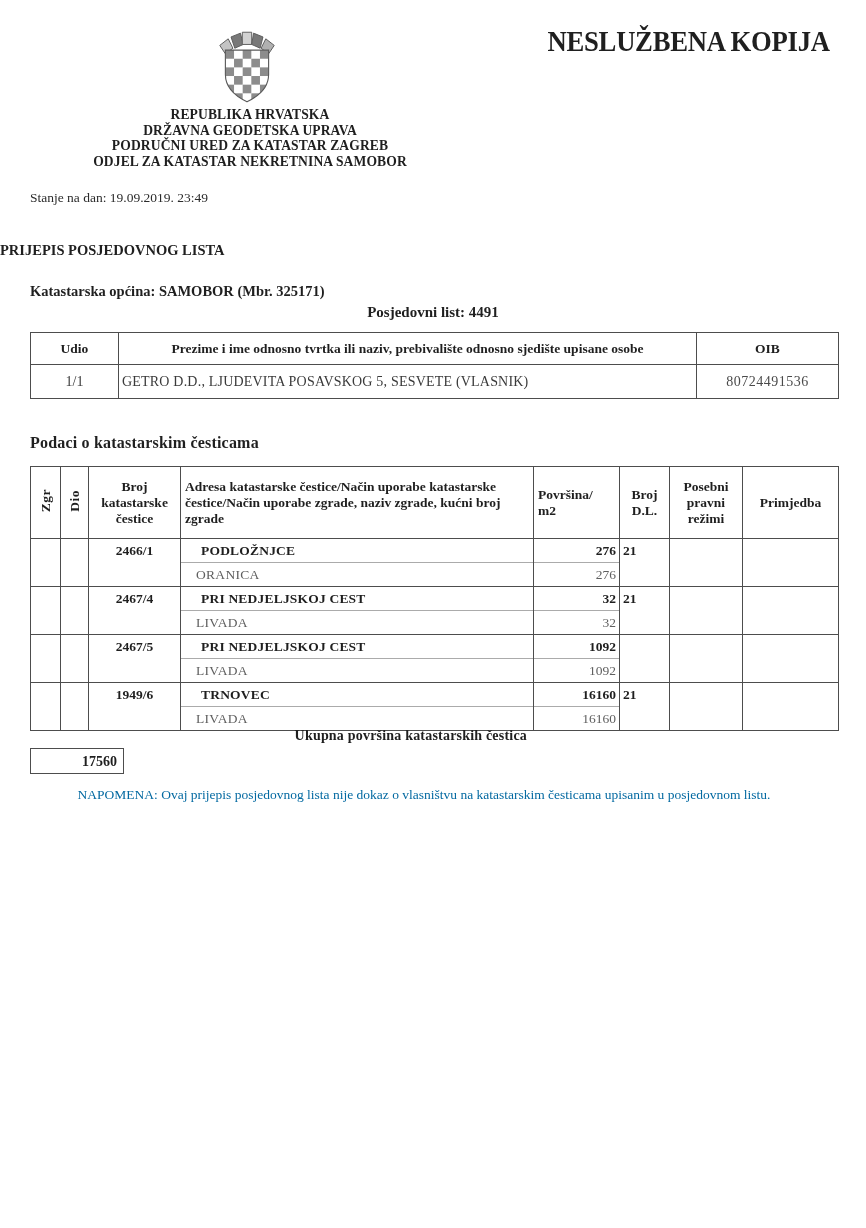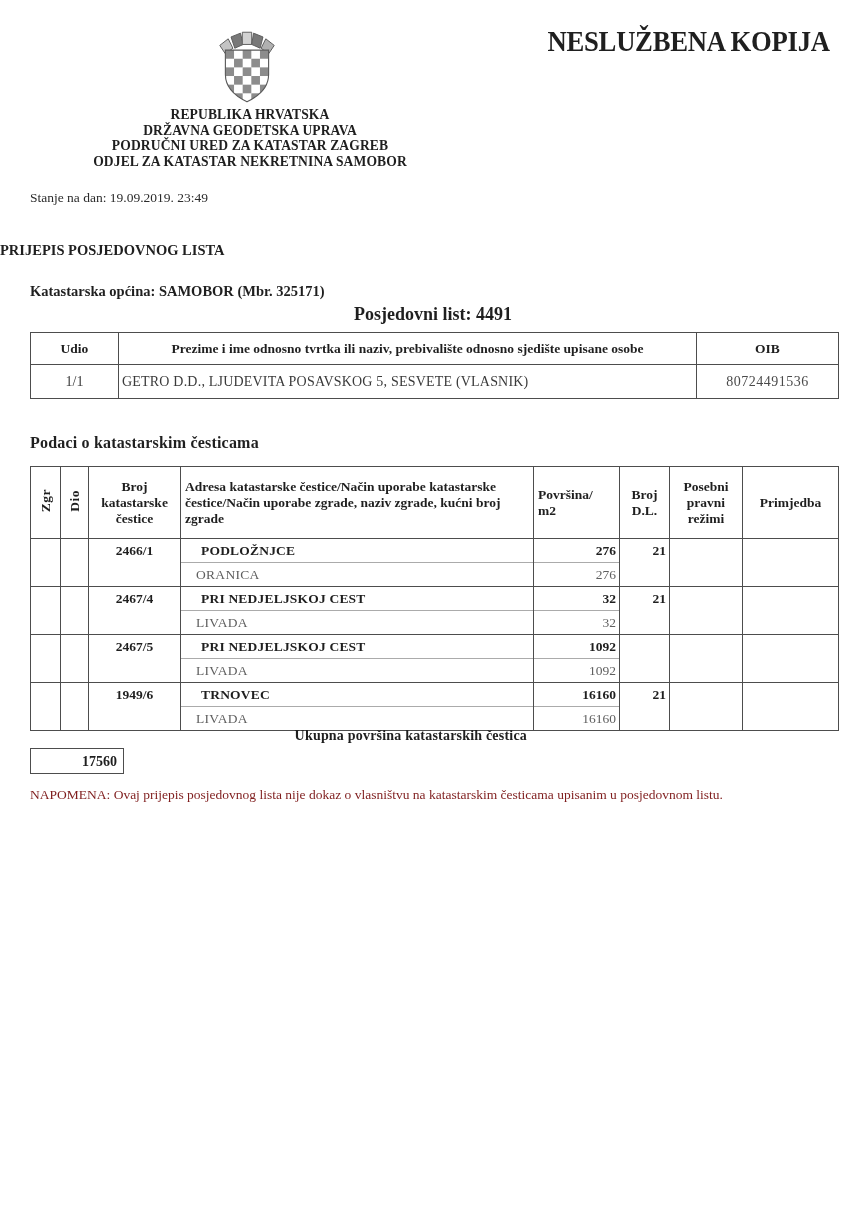--- a/index.html
+++ b/index.html
@@ -17,21 +17,21 @@
   .crest { position:absolute; left:216px; top:29px; width:62px; height:76px; }
   
   .gov {
     position:absolute; left:75px; top:107px; width:350px; text-align:center;
     font-weight:700; font-size:14px; line-height:15.5px; letter-spacing:0.1px;
     transform:scaleX(0.97); transform-origin:center top;
   }
   .stanje { position:absolute; left:30px; top:190px; font-size:13.5px; color:#2b2b2b; }
   .doc-title { position:absolute; left:0; top:242px; width:866px; text-align:left; font-weight:700; font-size:14.5px; }
   .kat { position:absolute; left:30px; top:283px; font-weight:700; font-size:14.5px; }
-  .plist { position:absolute; left:0; top:304px; width:866px; text-align:center; font-weight:700; font-size:18px; }
+  .plist { position:absolute; left:0; top:304px; width:866px; text-align:center; font-weight:700; font-size:15px; }
 
   
   .t1 { position:absolute; left:30px; top:332px; width:808px; border-collapse:collapse; table-layout:fixed; }
   .t1 th, .t1 td { border:1px solid #4d4d4d; overflow:hidden; white-space:nowrap; }
   .t1 th { font-weight:700; text-align:center; height:31px; font-size:13.5px; padding:0 18px; }
   .t1 td { height:31px; font-size:14px; color:#3a3a3a; }
   .t1 .share { text-align:center; }
   .t1 .name  { text-align:left; padding-left:3px; letter-spacing:0.2px;margin-top:17px; }
   .t1 .oib   { text-align:center; color:#4a4a4a; letter-spacing:0.5px; }
 
@@ -55,35 +55,35 @@
     padding:0 3px; overflow:hidden; white-space:nowrap; line-height:23px;
   }
   .t2 tr.gstart td { border-top:1px solid #4d4d4d; }
   .t2 tr.gsub td.lt { border-top:1px solid #ababab; }
   .t2 .c-broj { text-align:center; font-weight:700; }
   .t2 .c-adr-main { font-weight:700; padding-left:20px; letter-spacing:0.2px; }
   .t2 .c-adr-sub { color:#5f5f5f; padding-left:15px; letter-spacing:0.3px; }
   .t2 .c-pov { text-align:right; }
   .t2 .c-pov.main { font-weight:700; }
   .t2 .c-pov.sub { color:#5f5f5f; }
-  .t2 .c-dl { text-align:right; font-weight:700;margin-top:31px; }
+  .t2 .c-dl { text-align:left; font-weight:700;margin-top:31px; }
 
   
   .total { position:absolute; left:30px; top:723px; display:flex; align-items:stretch;flex-direction:column; }
   .total-label {
     width:497px; text-align:right; font-weight:700; font-size:14px;
     line-height:26px; padding-right:6px; letter-spacing:0.2px;
   }
   .total-value {
     width:94px; box-sizing:border-box; height:26px;
     border:1px solid #4d4d4d; margin-top:-1px;
     font-weight:700; font-size:14px; line-height:25px;
     text-align:right; padding-right:6px;
   }
-  .napomena { position:absolute; left:30px; top:787px; width:800px; font-size:13.5px; color:#7f1d1d; }
+  .napomena { position:absolute; left:24px; top:787px; width:800px; font-size:13.5px; color:#0369a1;text-align:center; }
 </style>
 </head>
 <body>
 
 <div class="page">
 
   <div class="kopija">NESLUŽBENA KOPIJA</div>
 
   <svg class="crest" viewBox="0 0 66 80" aria-hidden="true">
     <g stroke="#5a5a5a" stroke-width="1">

